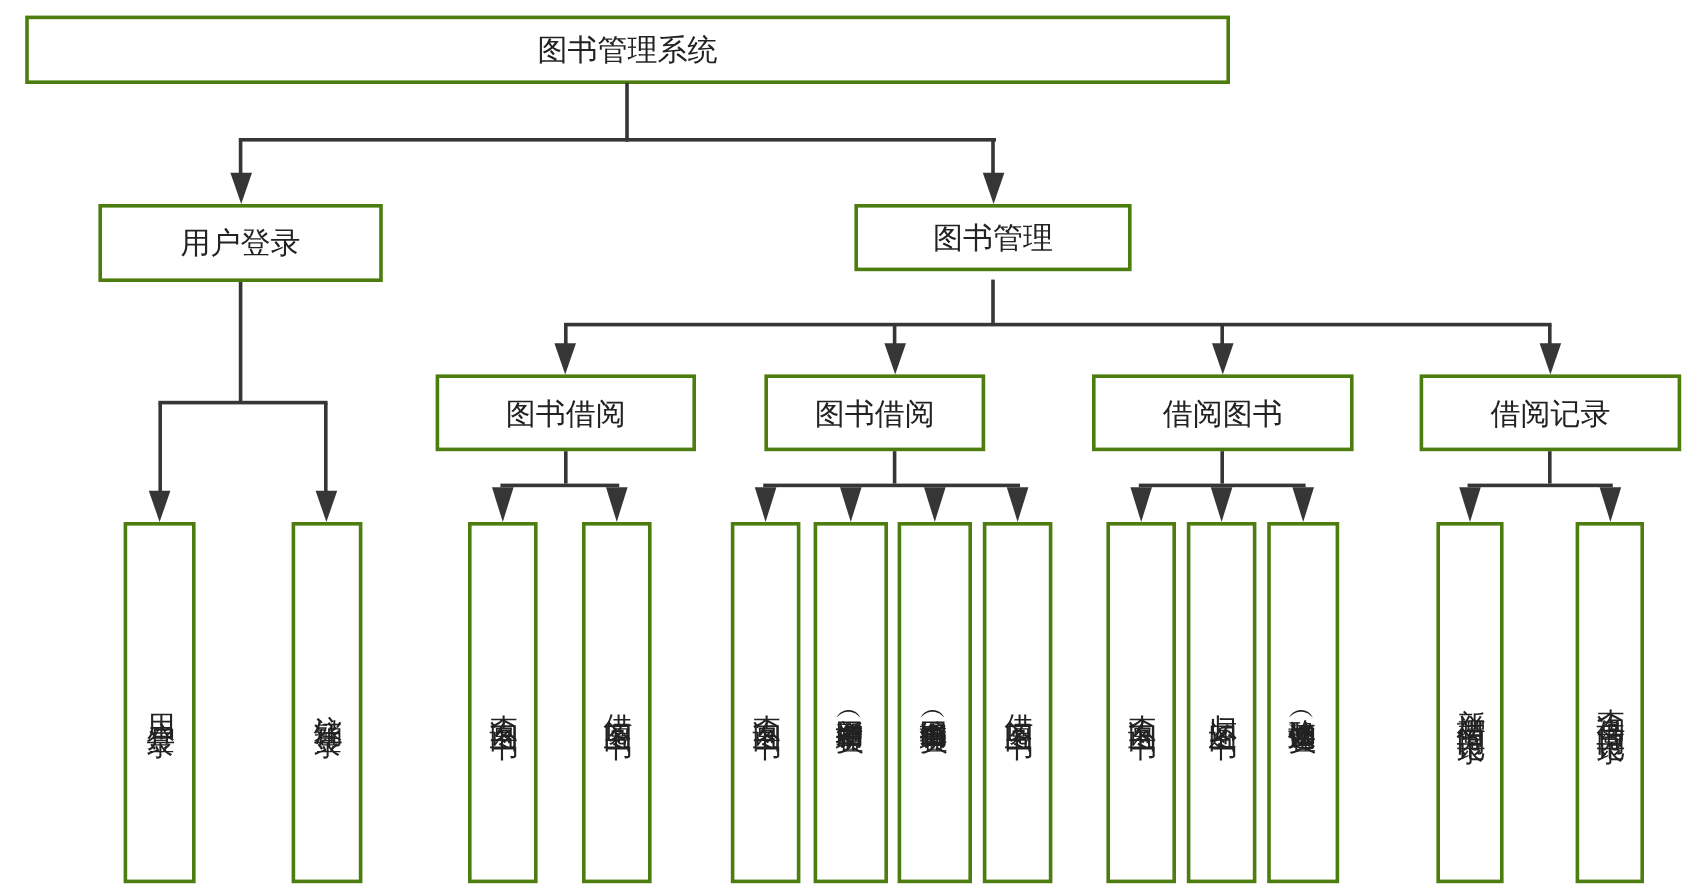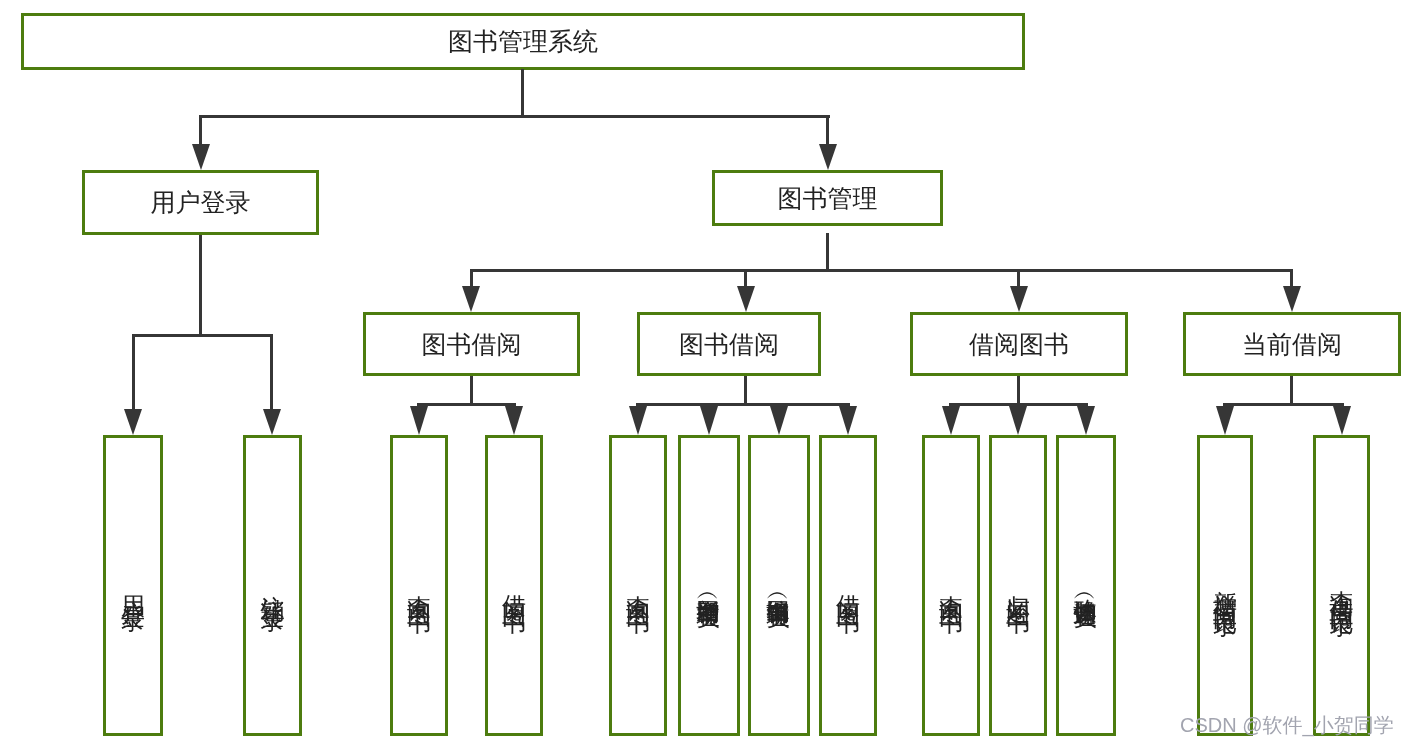--- a/index.html
+++ b/index.html
@@ -43,21 +43,21 @@
   <div class="node" style="left:82px;top:170px;width:237px;height:65px;">用户登录</div>
 
   <div class="node" style="left:712px;top:170px;width:231px;height:56px;">图书管理</div>
 
   <div class="node" style="left:363px;top:312px;width:217px;height:64px;">图书借阅</div>
 
   <div class="node" style="left:637px;top:312px;width:184px;height:64px;">图书借阅</div>
 
   <div class="node" style="left:910px;top:312px;width:218px;height:64px;">借阅图书</div>
 
-  <div class="node" style="left:1183px;top:312px;width:218px;height:64px;">当前借阅</div>
+  <div class="node" style="left:1183px;top:312px;width:218px;height:64px;">借阅记录</div>
 
   <div class="node vnode" style="left:103px;top:435px;width:60px;height:301px;">用户登录</div>
 
   <div class="node vnode" style="left:243px;top:435px;width:59px;height:301px;">注销登录</div>
 
   <div class="node vnode" style="left:390px;top:435px;width:58px;height:301px;">查询图书</div>
 
   <div class="node vnode" style="left:485px;top:435px;width:58px;height:301px;">借阅图书</div>
 
   <div class="node vnode" style="left:609px;top:435px;width:58px;height:301px;">查询图书</div>
@@ -119,15 +119,14 @@
   <div class="line" style="left:949px;top:403px;width:139px;height:3px;"></div>
   <div class="arrow2" style="left:942px;top:406px;"></div>
   <div class="arrow2" style="left:1009px;top:406px;"></div>
   <div class="arrow2" style="left:1077px;top:406px;"></div>
 
   <div class="line" style="left:1290px;top:376px;width:3px;height:27px;"></div>
   <div class="line" style="left:1223px;top:403px;width:121px;height:3px;"></div>
   <div class="arrow2" style="left:1216px;top:406px;"></div>
   <div class="arrow2" style="left:1333px;top:406px;"></div>
 
-  <div class="watermark">CSDN @软件_小贺同学</div>
 
 </div>
 
 </body></html>

